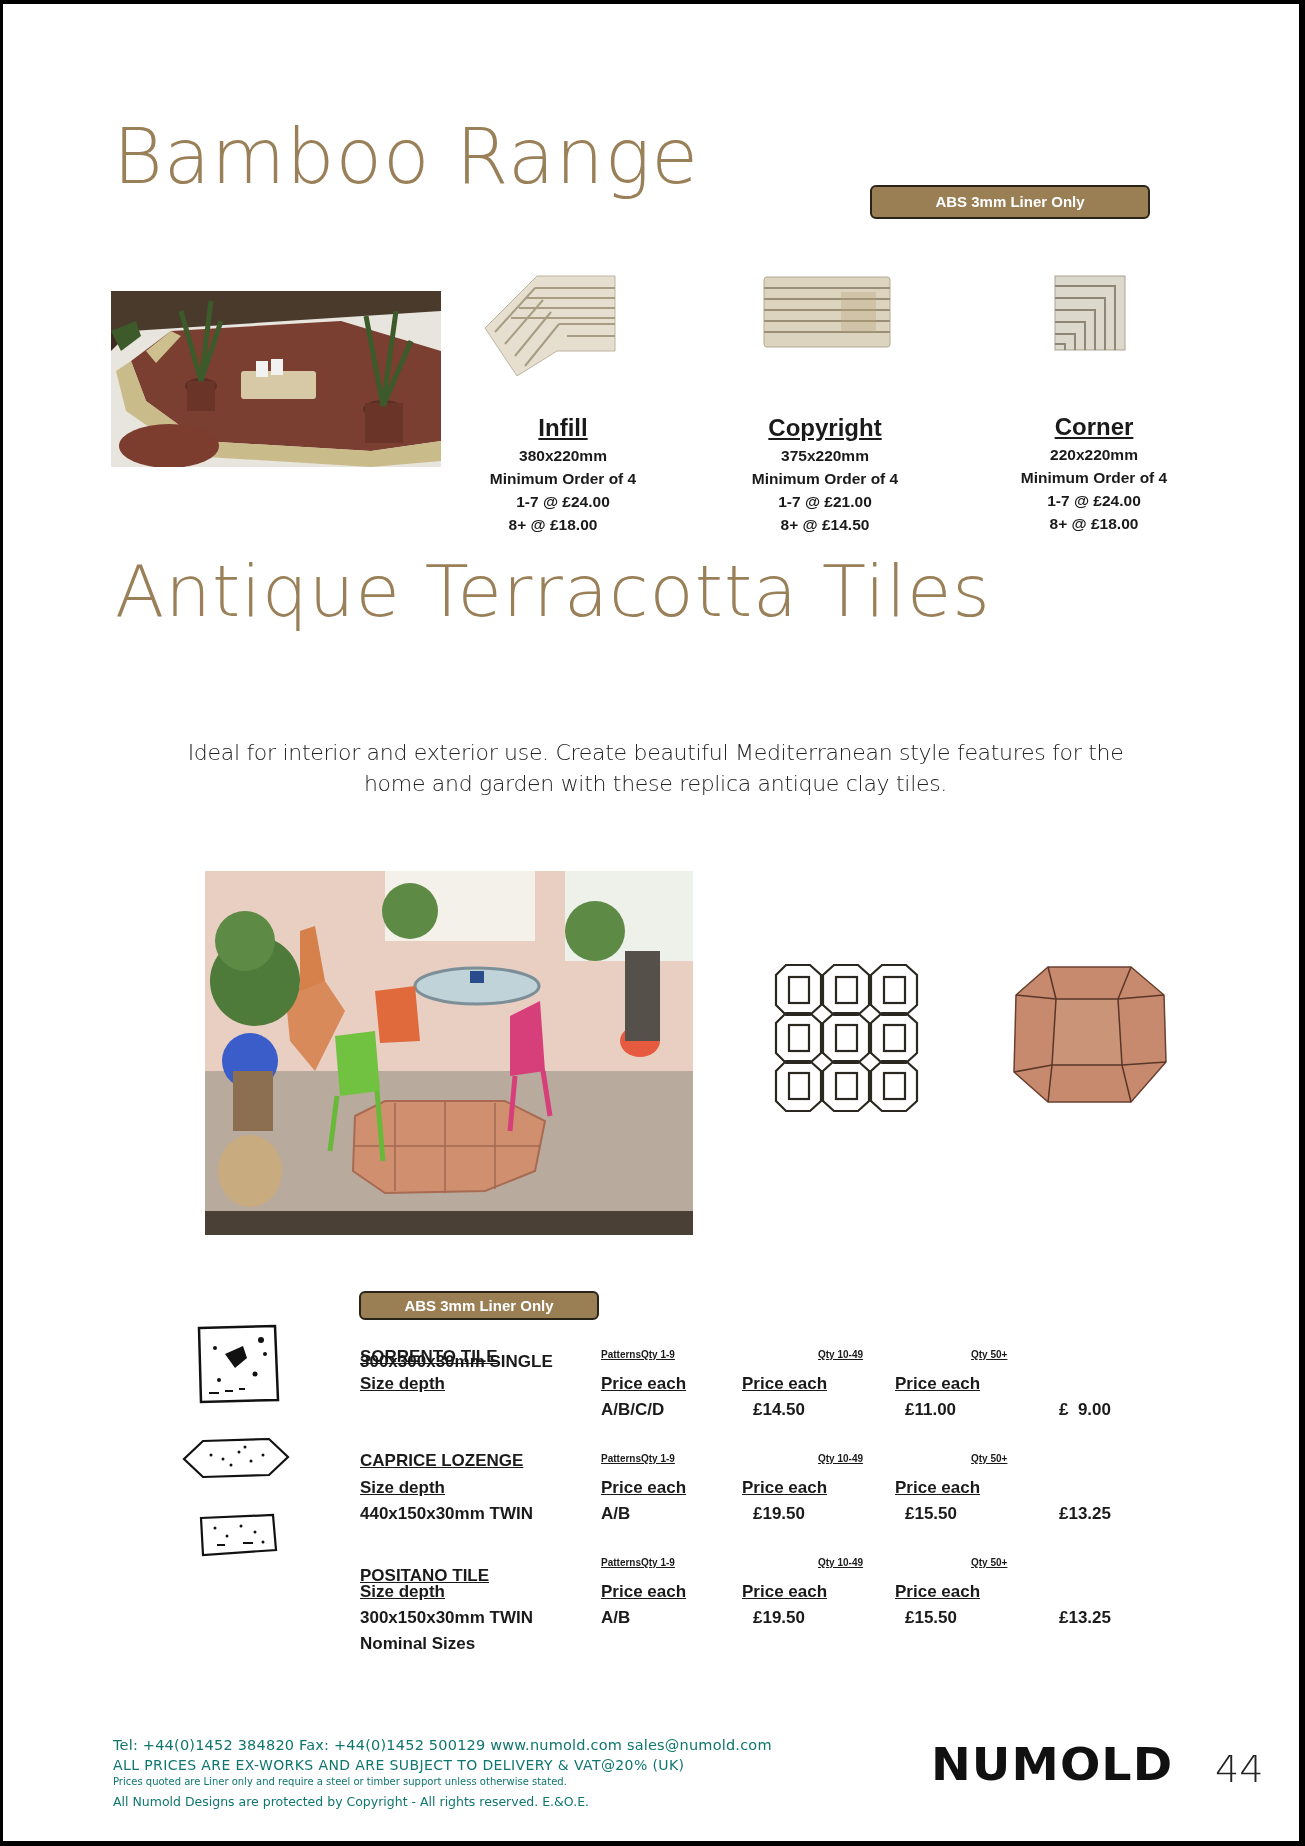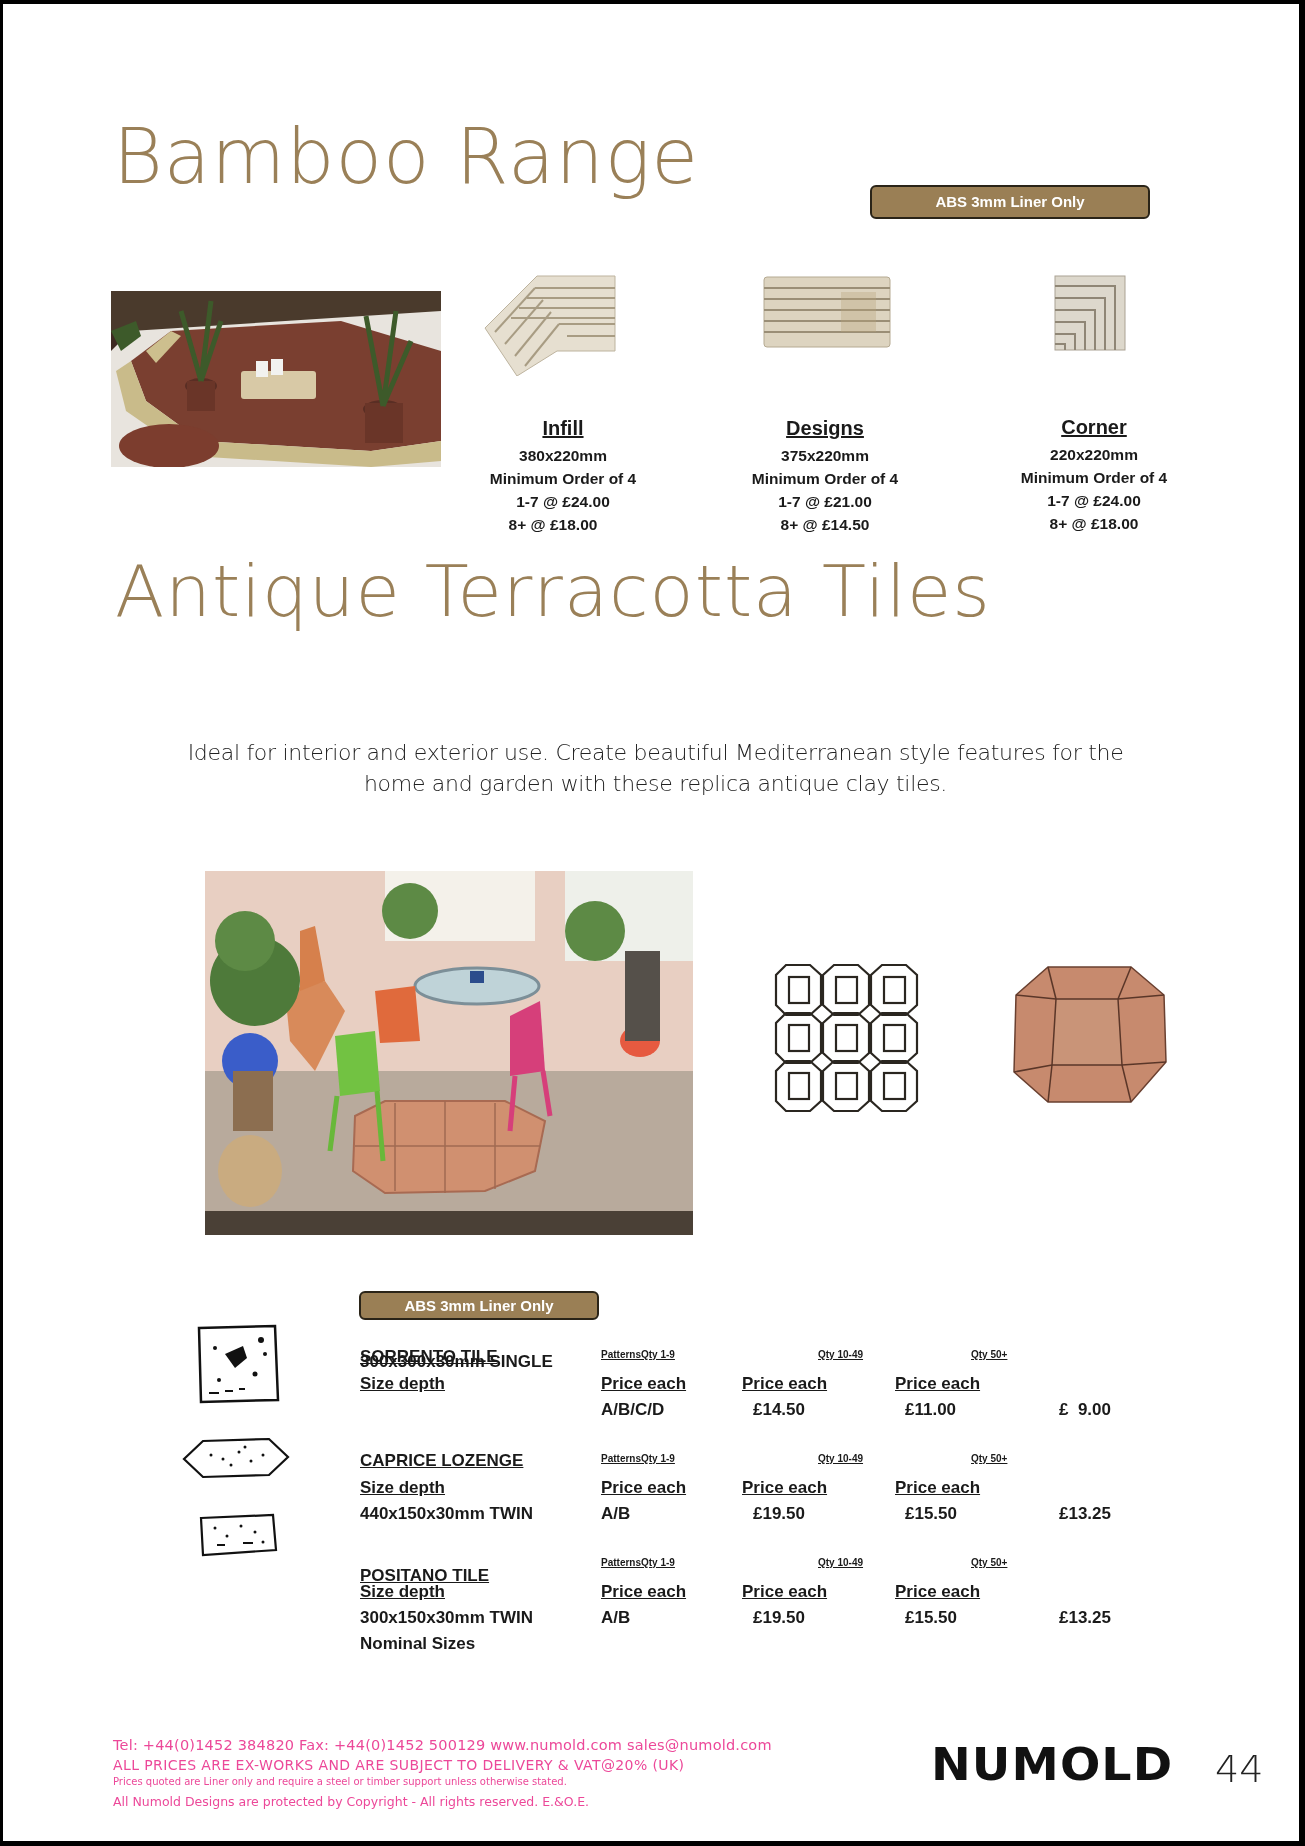--- a/index.html
+++ b/index.html
@@ -14,26 +14,26 @@
   .title-brown {
     color: #9a8058; font-family: "DejaVu Sans", sans-serif; font-weight: 300;
     letter-spacing: 1px; white-space: nowrap;
   }
   .badge {
     background: #9a7f55; border: 2px solid #2a2418; border-radius: 6px;
     color: #fff; font-weight: bold; text-align: center; white-space: nowrap;
     font-family: "Liberation Sans", sans-serif;
   }
   .prod { text-align: center; font-weight: bold; font-size: 15.5px; line-height: 23px; }
-  .prod .pname { font-size: 20px; text-decoration: underline; line-height: 32px; display:block; }
+  .prod .pname { font-size: 24px; text-decoration: underline; line-height: 32px; display:block; }
   .prod .pline { display:block; }
   .ucl { text-decoration: underline; }
   .tt { position: absolute; font-weight: bold; font-size: 17px; white-space: nowrap; }
   .tt.small { font-size: 10px; }
-  .footer-line { position: absolute; left: 110px; white-space: nowrap; font-family: "DejaVu Sans", sans-serif; color: #ec4899; }
+  .footer-line { position: absolute; left: 110px; white-space: nowrap; font-family: "DejaVu Sans", sans-serif; color: #0f766e; }
 </style>
 </head>
 <body>
 
 <div class="page">
 
   <div class="abs title-brown" style="left:110px; top:108px; font-size:76px; line-height:90px;">Bamboo Range</div>
 
   <div class="abs badge" style="left:867px; top:181px; width:280px; height:34px; line-height:30px; font-size:15px;">ABS 3mm Liner Only</div>
 
@@ -105,21 +105,21 @@
   </div>
 
   <div class="abs prod" style="left:460px; top:408px; width:200px;">
     <span class="pname">Infill</span>
     <span class="pline">380x220mm</span>
     <span class="pline">Minimum Order of 4</span>
     <span class="pline">1-7 @ £24.00</span>
     <span class="pline" style="margin-left:-20px;">8+ @ £18.00</span>
   </div>
   <div class="abs prod" style="left:722px; top:408px; width:200px;">
-    <span class="pname">Designs</span>
+    <span class="pname">Copyright</span>
     <span class="pline">375x220mm</span>
     <span class="pline">Minimum Order of 4</span>
     <span class="pline">1-7 @ £21.00</span>
     <span class="pline">8+ @ £14.50</span>
   </div>
   <div class="abs prod" style="left:991px; top:407px; width:200px;">
     <span class="pname">Corner</span>
     <span class="pline">220x220mm</span>
     <span class="pline">Minimum Order of 4</span>
     <span class="pline">1-7 @ £24.00</span>

